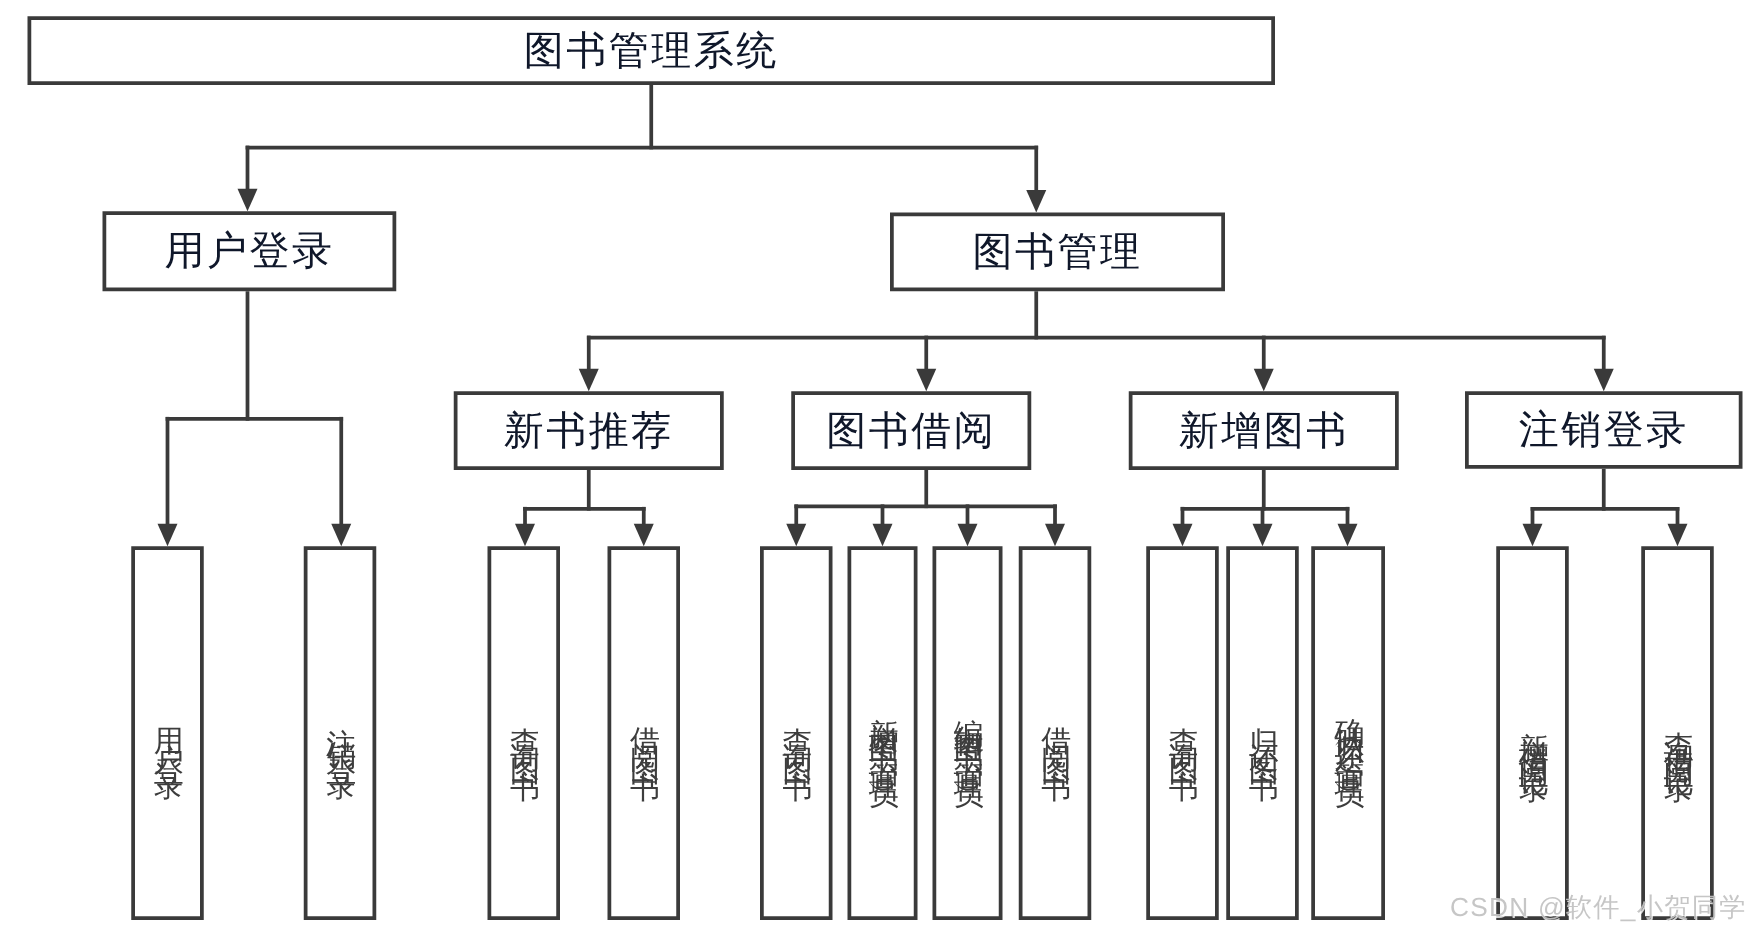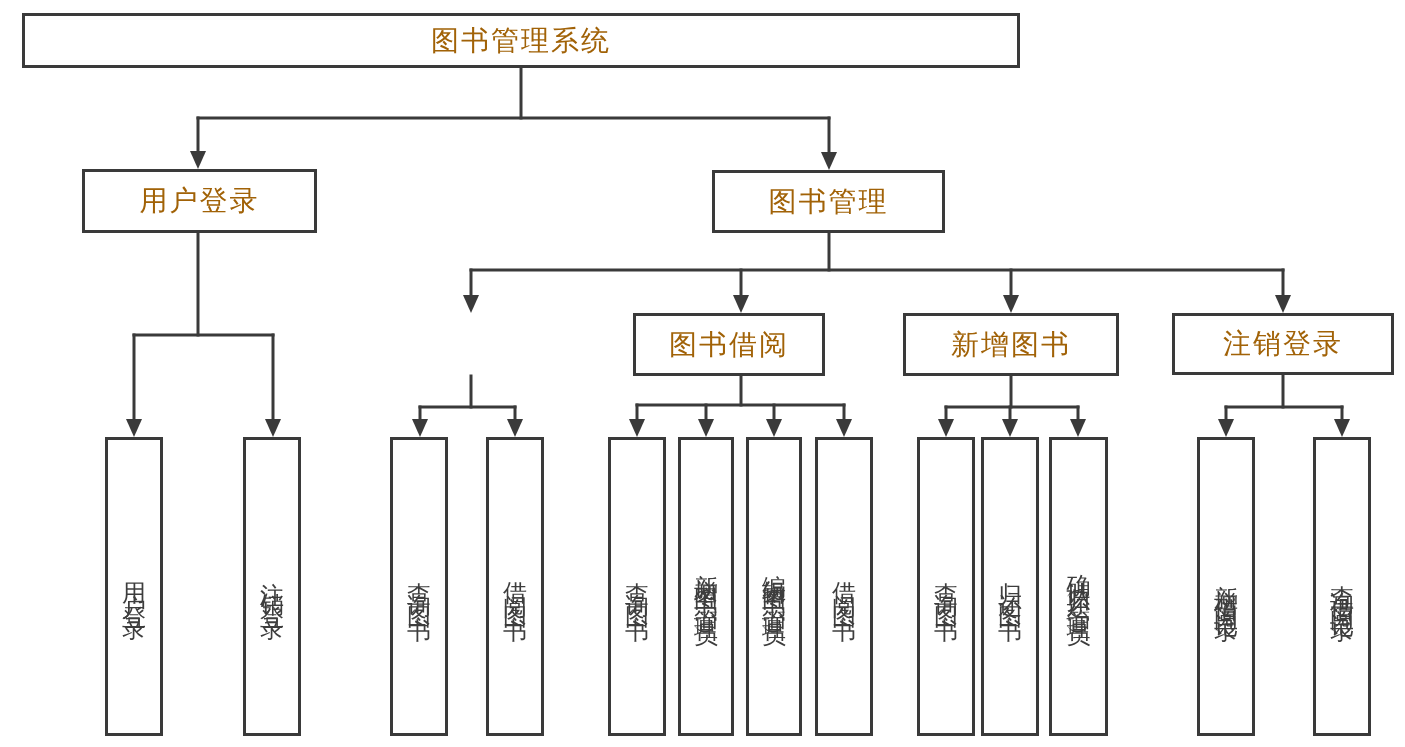--- a/index.html
+++ b/index.html
@@ -21,23 +21,23 @@
     position: absolute;
     box-sizing: border-box;
     border: 3px solid #3a3a3a;
     background: #ffffff;
     display: flex;
     align-items: center;
     justify-content: center;
     z-index: 2;
   }
   .hbox span {
-    font-size: 28px;
+    font-size: 32px;
     letter-spacing: 2px;
-    color: #a16207;
+    color: #0f172a;
     white-space: nowrap;
   }
   .vbox {
     position: absolute;
     box-sizing: border-box;
     border: 3px solid #3a3a3a;
     background: #ffffff;
     display: flex;
     align-items: center;
     justify-content: center;
@@ -128,24 +128,27 @@
       <polygon points="1334,419 1350,419 1342,437" fill="#3a3a3a"></polygon>
     </svg>
 
   <div class="hbox" style="left:22px;top:13px;width:998px;height:55px">
     <span>图书管理系统</span>
   </div>
 
   <div class="hbox" style="left:82px;top:169px;width:235px;height:64px">
     <span>用户登录</span>
   </div>
-  <div class="hbox" style="left:712px;top:170px;width:233px;height:63px">
+  <div class="hbox" style="left:712px;top:170px;width:268px;height:63px">
     <span>图书管理</span>
   </div>
 
+  <div class="hbox" style="left:363px;top:313px;width:216px;height:63px">
+    <span>新书推荐</span>
+  </div>
   <div class="hbox" style="left:633px;top:313px;width:192px;height:63px">
     <span>图书借阅</span>
   </div>
   <div class="hbox" style="left:903px;top:313px;width:216px;height:63px">
     <span>新增图书</span>
   </div>
   <div class="hbox" style="left:1172px;top:313px;width:222px;height:62px">
     <span>注销登录</span>
   </div>
 
@@ -186,13 +189,14 @@
     <span>确认归还（管理员）</span>
   </div>
 
   <div class="vbox" style="left:1197px">
     <span>新增借阅记录</span>
   </div>
   <div class="vbox" style="left:1313px">
     <span>查询借阅记录</span>
   </div>
 
+  <div id="watermark">CSDN @软件_小贺同学</div>
 </div>
 
 </body></html>

